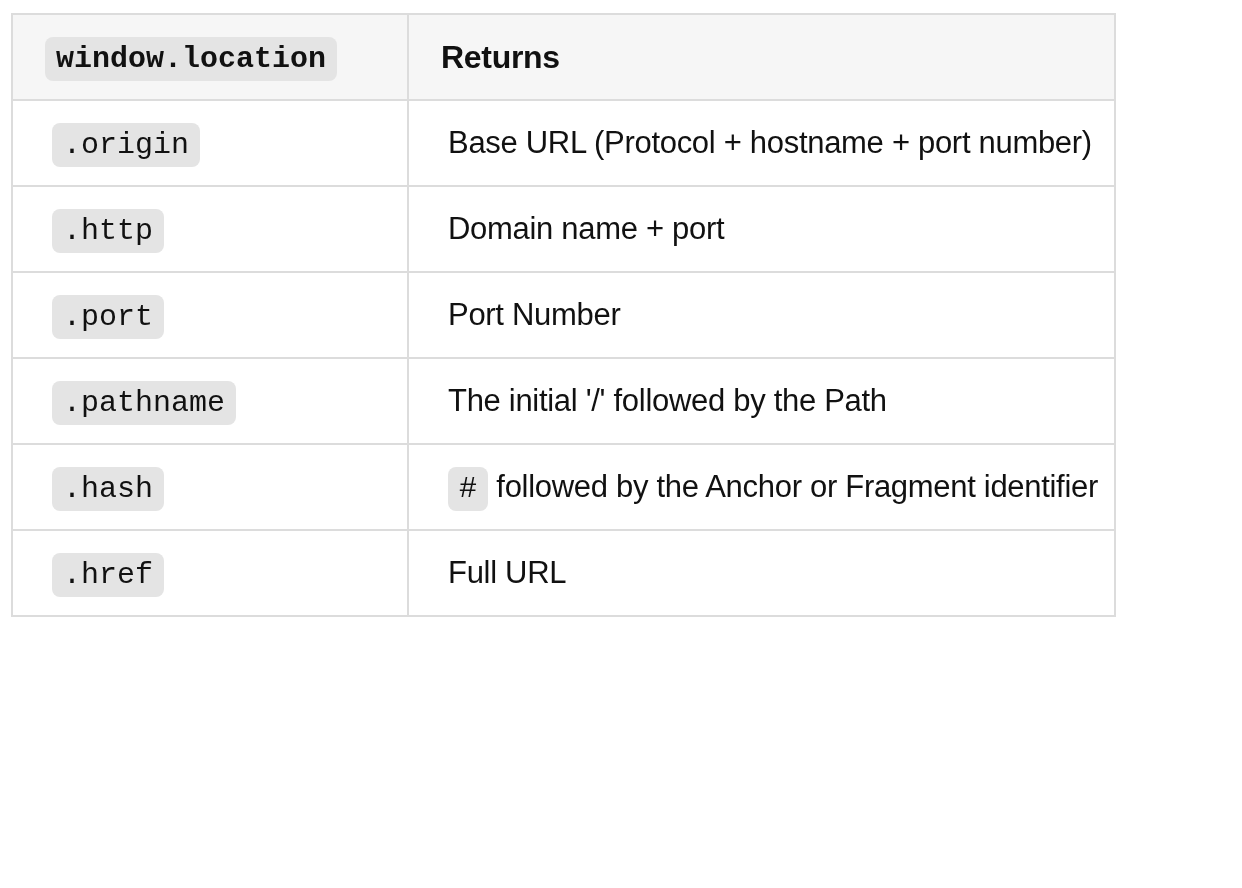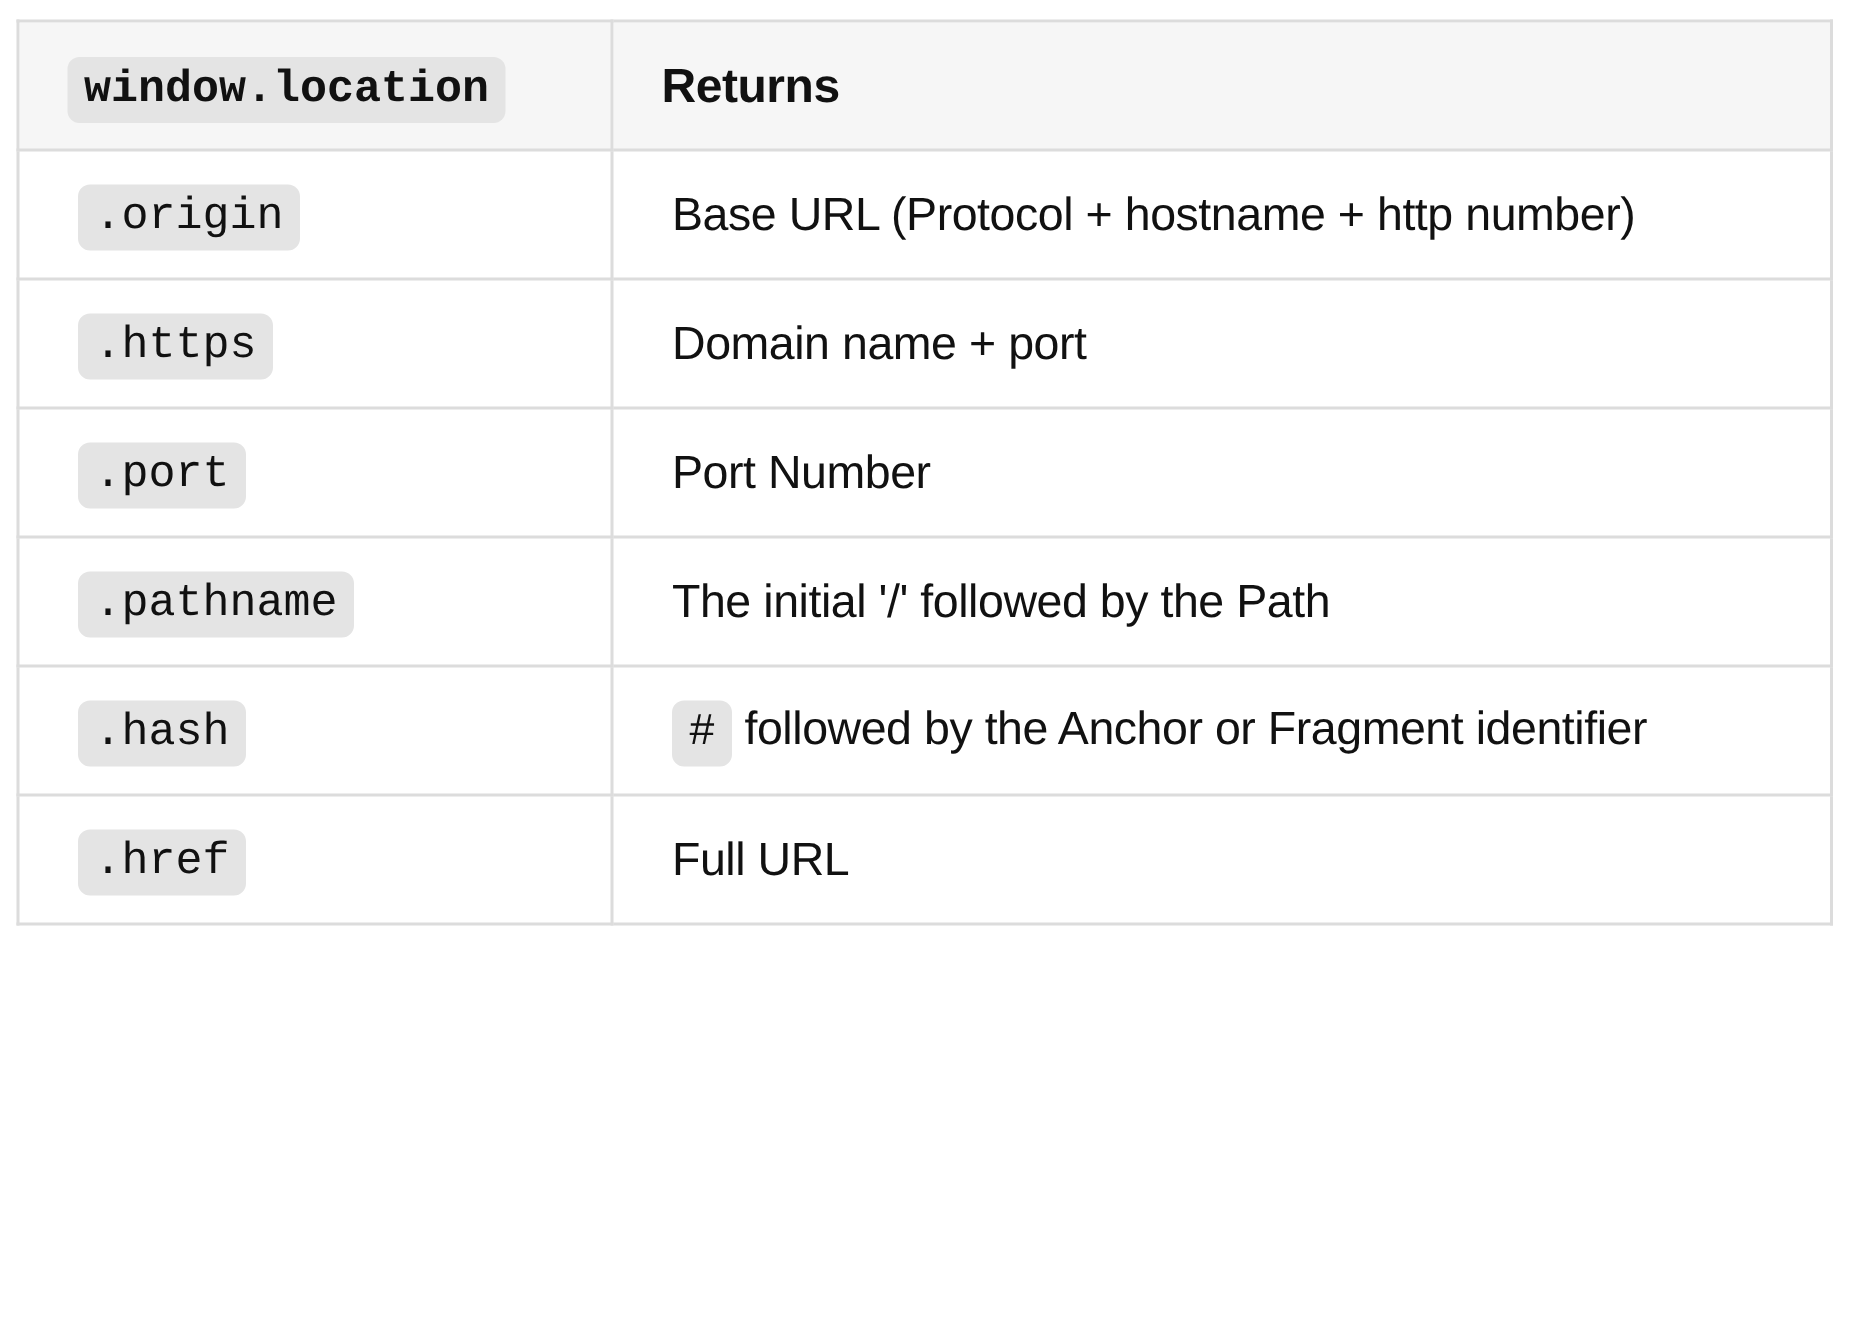--- a/index.html
+++ b/index.html
@@ -12,21 +12,21 @@
     font-family: "Liberation Sans", sans-serif;
     color: #111111;
   }
   .page {
     padding: 13px 20px 13px 11px;
     box-sizing: border-box;
   }
   table.loc-table {
     border-collapse: collapse;
     table-layout: fixed;
-    width: 1211px;
+    width: 1105px;
   }
   .loc-table th, .loc-table td {
     border: 2px solid #dcdcdc;
     text-align: left;
     vertical-align: middle;
     padding: 0 20px 0 32px;
     height: 84px;
     box-sizing: content-box;
     white-space: nowrap;
     overflow: hidden;
@@ -65,27 +65,27 @@
           <code class="code-badge">window.location</code>
         </th>
         <th class="col-returns">Returns</th>
       </tr>
     </thead>
     <tbody id="rows">
   <tr>
     <td class="col-prop">
       <code class="code-badge">.origin</code>
     </td>
-    <td class="col-returns"><span>Base URL (Protocol + hostname + http number)</span></td>
+    <td class="col-returns"><span>Base URL (Protocol + hostname + port number)</span></td>
   </tr>
 
 
   <tr>
     <td class="col-prop">
-      <code class="code-badge">.https</code>
+      <code class="code-badge">.http</code>
     </td>
     <td class="col-returns"><span>Domain name + port</span></td>
   </tr>
 
 
   <tr>
     <td class="col-prop">
       <code class="code-badge">.port</code>
     </td>
     <td class="col-returns"><span>Port Number</span></td>

